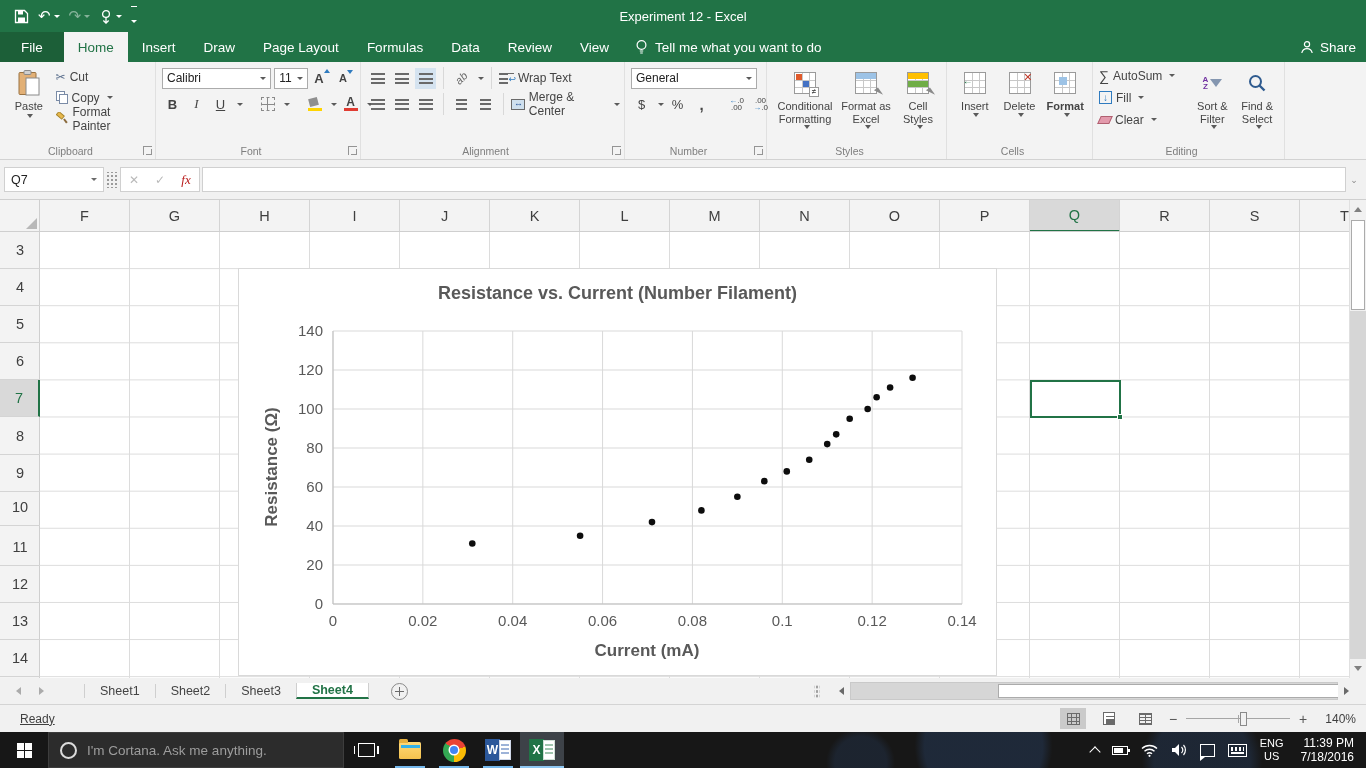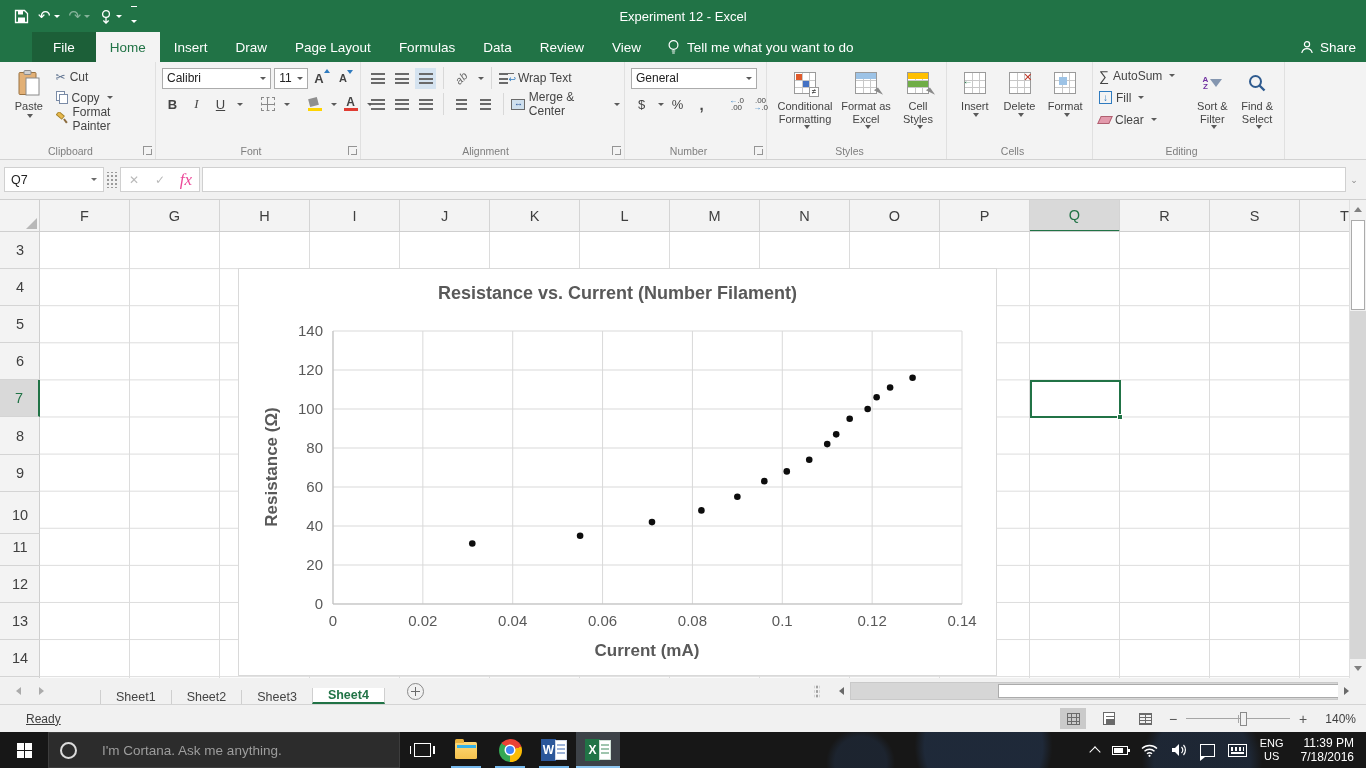--- a/index.html
+++ b/index.html
@@ -22,21 +22,21 @@
   .ro-icon:after{content:"";position:absolute;left:50%;top:3px;transform:translateX(-50%);width:0;height:0;
      border-left:3px solid transparent;border-right:3px solid transparent;border-bottom:4px solid #fff;}
   .winbtn{width:45px;height:100%;display:flex;align-items:center;justify-content:center;}
   .ic-min{width:11px;height:1px;background:#fff;}
   .ic-restore{width:9px;height:9px;border:1px solid #fff;position:relative;margin-top:2px;}
   .ic-restore:before{content:"";position:absolute;left:2px;top:-4px;width:9px;height:9px;border:1px solid #fff;border-left:none;border-bottom:none;}
   .ic-close{position:relative;width:13px;height:13px;}
   .ic-close:before,.ic-close:after{content:"";position:absolute;left:-1px;top:6px;width:15px;height:1.2px;background:#fff;}
   .ic-close:before{transform:rotate(45deg);} .ic-close:after{transform:rotate(-45deg);}
   
-  .tabrow{position:relative;height:30px;background:#217346;display:flex;align-items:stretch;color:#fff;font-size:13.5px;padding-left:32px;}
+  .tabrow{position:relative;height:30px;background:#217346;display:flex;align-items:stretch;color:#fff;font-size:13.5px;}
   .file-tab{background:#1c5f38;padding:0 21px;display:flex;align-items:center;}
   .rtabs{display:flex;align-items:stretch;}
   .rtab{padding:0 14px;display:flex;align-items:center;}
   .rtab.active{background:#f3f3f3;color:#217346;}
   .tellme{display:flex;align-items:center;gap:7px;padding:0 12px;color:#fff;}
   .bulb{width:13px;height:17px;}
   .share{position:absolute;right:10px;top:0;bottom:0;display:flex;align-items:center;gap:6px;font-size:13.5px;}
   
   .ribbon{height:98px;background:#f3f3f3;border-bottom:1px solid #d2d2d2;display:flex;color:#444;}
   .rgroup{position:relative;height:97px;border-right:1px solid #e0e0e0;padding:3px 4px 17px 6px;flex:none;}
@@ -97,21 +97,21 @@
   .ico-fillbox{width:13px;height:13px;border:1px solid #2f7bbf;color:#2f7bbf;font-size:10px;line-height:11px;text-align:center;}
   .ico-clear{width:12px;height:8px;background:#e39aac;transform:skewX(-25deg);border:1px solid #b06070;}
   .ico-az{display:flex;flex-direction:column;font-size:8px;line-height:7px;font-weight:bold;color:#7030a0;}
   .funnel{width:0;height:0;border-left:6px solid transparent;border-right:6px solid transparent;border-top:8px solid #8496b0;margin-left:2px;}
   
   .fbar{height:40px;background:#f1f1f1;border-bottom:1px solid #cfcfcf;display:flex;align-items:center;padding:0 4px;}
   .namebox{width:100px;height:25px;background:#fff;border:1px solid #d0d0d0;display:flex;align-items:center;justify-content:space-between;padding:0 6px;font-size:12.5px;color:#222;}
   .grip{width:12px;height:16px;margin:0 2px;background:radial-gradient(circle,#9a9a9a 1px,transparent 1.2px) center/4px 4px;}
   .fbtns{display:flex;align-items:center;background:#fff;border:1px solid #d0d0d0;height:25px;}
   .fbtn{width:26px;text-align:center;font-size:12px;color:#b9b9b9;}
-  .fx{font-family:"Liberation Serif",serif;font-style:italic;color:#ec4899;font-size:17px;}
+  .fx{font-family:"Liberation Serif",serif;font-style:italic;color:#b91c1c;font-size:13px;}
   .formula{flex:1;height:25px;background:#fff;border:1px solid #d0d0d0;margin-left:2px;font-size:12px;padding:0 6px;color:#222;display:flex;align-items:center;}
   .fexp{width:16px;text-align:center;color:#8a8a8a;font-size:9px;}
   
   .gridwrap{position:relative;height:478px;background:#fff;overflow:hidden;}
   .corner{position:absolute;left:0;top:0;width:40px;height:32px;background:#f3f3f3;border-right:1px solid #cfcfcf;border-bottom:1px solid #cfcfcf;z-index:3;}
   .corner:after{content:"";position:absolute;right:2px;bottom:2px;width:0;height:0;border-left:11px solid transparent;border-bottom:11px solid #b8b8b8;}
   .colhs{position:absolute;left:0;top:0;width:1349px;height:32px;overflow:hidden;background:#f3f3f3;border-bottom:1px solid #cfcfcf;}
   .colh{position:absolute;top:0;height:32px;line-height:32px;text-align:center;font-size:14.5px;color:#3f3f3f;border-right:1px solid #d4d4d4;}
   .colh.sel{background:#d9d9d9;color:#217346;border-bottom:2.5px solid #217346;line-height:30px;}
   .rowhs{position:absolute;left:0;top:32px;width:40px;bottom:0;background:#f3f3f3;border-right:1px solid #cfcfcf;}
@@ -134,36 +134,36 @@
   .chart{position:absolute;left:238px;top:68px;width:759px;height:408px;background:#fff;border:1px solid #d9d9d9;z-index:3;}
   .chart-title{position:absolute;top:14px;left:0;right:0;text-align:center;font-size:18px;font-weight:bold;color:#595959;}
   .xlab{position:absolute;left:408px;top:372px;transform:translateX(-50%);font-size:17px;font-weight:bold;color:#595959;white-space:nowrap;}
   .ylab{position:absolute;left:33px;top:198px;transform:translate(-50%,-50%) rotate(-90deg);font-size:17px;font-weight:bold;color:#595959;white-space:nowrap;}
   .chart svg{position:absolute;left:0;top:0;}
   
   .sheetbar{position:relative;height:27px;background:#f1f1f1;border-bottom:1px solid #d4d4d4;display:flex;align-items:stretch;font-size:12.5px;color:#444;}
   .navarrows{display:flex;align-items:center;gap:18px;padding:0 14px 0 16px;}
   .tri-l{width:0;height:0;border-top:4.5px solid transparent;border-bottom:4.5px solid transparent;border-right:5.5px solid #ababab;}
   .tri-r{width:0;height:0;border-top:4.5px solid transparent;border-bottom:4.5px solid transparent;border-left:5.5px solid #ababab;}
-  .sheettabs{display:flex;align-items:flex-end;margin-left:42px;}
+  .sheettabs{display:flex;align-items:center;margin-left:26px;}
   .sheet-tab{padding:0 15px;display:flex;align-items:center;border-left:1px solid #cfcfcf;}
   .sheet-tab:last-child{border-right:1px solid #cfcfcf;}
   .sheet-tab.active{background:#fff;color:#217346;font-weight:bold;border-bottom:2.5px solid #217346;}
   .newsheet{width:17px;height:17px;border:1px solid #8a8a8a;border-radius:50%;margin:auto 0 auto 22px;position:relative;}
   .newsheet:before{content:"";position:absolute;left:3px;top:7px;width:9px;height:1.4px;background:#6a6a6a;}
   .newsheet:after{content:"";position:absolute;left:7px;top:3px;width:1.4px;height:9px;background:#6a6a6a;}
   .hs-grip{position:absolute;left:814px;top:7px;width:6px;height:13px;background:radial-gradient(circle,#9a9a9a 1px,transparent 1.2px) center/3.5px 4.5px;}
   .hscroll{position:absolute;left:833px;right:11px;top:3px;height:20px;}
   .hs-left,.hs-right{position:absolute;top:0;bottom:0;width:17px;display:flex;align-items:center;justify-content:center;background:#f1f1f1;}
   .hs-left{left:0;} .hs-right{right:0;}
   .hs-track{position:absolute;left:17px;right:17px;top:1px;bottom:1px;background:#d6d6d6;border:1px solid #c9c9c9;}
   .hs-thumb{position:absolute;left:147px;width:355px;top:1px;bottom:1px;background:#fff;border:1px solid #ababab;}
   
   .statusbar{height:27px;background:#f1f1f1;display:flex;align-items:center;font-size:12px;color:#3f3f3f;}
-  .ready{margin-left:26px;text-decoration:underline;}
+  .ready{margin-left:20px;text-decoration:underline;}
   .sb-right{margin-left:auto;display:flex;align-items:center;gap:10px;padding-right:10px;}
   .viewbtn{width:26px;height:21px;display:flex;align-items:center;justify-content:center;}
   .viewbtn.active{background:#cacaca;}
   .ic-grid3{width:13px;height:12px;border:1px solid #6a6a6a;background:
      linear-gradient(#6a6a6a,#6a6a6a) 0 3.5px/100% 1px no-repeat,
      linear-gradient(#6a6a6a,#6a6a6a) 0 7.5px/100% 1px no-repeat,
      linear-gradient(#6a6a6a,#6a6a6a) 3.5px 0/1px 100% no-repeat,
      linear-gradient(#6a6a6a,#6a6a6a) 8px 0/1px 100% no-repeat;}
   .ic-page{width:12px;height:13px;border:1px solid #6a6a6a;background:linear-gradient(#6a6a6a,#6a6a6a) 2px 3px/8px 1px no-repeat,linear-gradient(#6a6a6a,#6a6a6a) 2px 6px/8px 5px no-repeat;background-color:#fff;}
   .ic-break{width:13px;height:12px;border:1px solid #6a6a6a;background:linear-gradient(to right,transparent 5px,#6a6a6a 5px,#6a6a6a 6px,transparent 6px),repeating-linear-gradient(#6a6a6a 0 1px,transparent 1px 3px);}
@@ -175,21 +175,21 @@
   .zthumb{position:absolute;left:52%;top:0;width:7px;height:14px;background:#f1f1f1;border:1px solid #8a8a8a;}
   .zoomtext{width:38px;text-align:right;}
   
   .taskbar{position:relative;height:36px;background:#171717;display:flex;align-items:stretch;color:#fff;
      background-image:radial-gradient(circle at 72% 40%,rgba(45,75,120,.35) 0 6%,transparent 7%),
                       radial-gradient(circle at 88% 80%,rgba(45,75,120,.3) 0 4%,transparent 5%),
                       radial-gradient(circle at 63% 85%,rgba(45,75,120,.25) 0 3%,transparent 4%);}
   .start{width:48px;display:flex;align-items:center;justify-content:center;}
   .winlogo{width:15px;height:15px;display:grid;grid-template-columns:7px 7px;grid-template-rows:7px 7px;gap:1.4px;}
   .winlogo i{background:#fff;}
-  .cortanabox{width:352px;background:#2c2c2c;border:1px solid #3d3d3d;display:flex;align-items:center;gap:25px;padding-left:11px;color:#9d9d9d;font-size:13.5px;}
+  .cortanabox{width:296px;background:#2c2c2c;border:1px solid #3d3d3d;display:flex;align-items:center;gap:10px;padding-left:11px;color:#9d9d9d;font-size:13.5px;}
   .cring{width:17px;height:17px;border:2px solid #dcdcdc;border-radius:50%;flex:none;}
   .taskslot{width:44px;display:flex;align-items:center;justify-content:center;position:relative;}
   .taskslot .indicator{position:absolute;left:7px;right:7px;bottom:0;height:2.5px;background:#76b9ed;}
   .taskslot.active{background:#3d4248;}
   .taskslot.active .indicator{left:0;right:0;background:#8ec7f2;}
   .ic-taskview{width:17px;height:14px;border:1.6px solid #fff;position:relative;}
   .ic-taskview:before,.ic-taskview:after{content:"";position:absolute;top:2px;bottom:2px;width:1.6px;background:#fff;}
   .ic-taskview:before{left:-5px;} .ic-taskview:after{right:-5px;}
   .ic-folder{width:22px;height:17px;position:relative;background:linear-gradient(#ffd978,#f5c24d);border-radius:1.5px;}
   .ic-folder:before{content:"";position:absolute;left:0;top:-3px;width:9px;height:4px;background:#e8b13e;border-radius:1.5px 1.5px 0 0;}
@@ -486,21 +486,21 @@
         <span>Insert</span>
         <span class="caret" style="color:#5a5a5a;"></span>
       </div>
       <div class="bigbtn" style="width:46px;">
         <span class="bi">
             <span class="mini-grid mg-del"></span>
           </span>
         <span>Delete</span>
         <span class="caret" style="color:#5a5a5a;"></span>
       </div>
-      <div class="bigbtn" style="width:46px;">
+      <div class="bigbtn" style="width:46px;font-weight:bold;">
         <span class="bi">
             <span class="mini-grid mg-fmt"></span>
           </span>
         <span>Format</span>
         <span class="caret" style="color:#5a5a5a;"></span>
       </div>
       <span class="glabel">Cells</span>
     </div>
 
     <div class="rgroup g-edit">
@@ -583,21 +583,21 @@
         <div class="colh" style="left: 1300px; width: 90px;">T</div>
       </div>
     <div class="rowhs">
         <div class="rowh" style="top: 0px; height: 37.1px;">3</div>
         <div class="rowh" style="top: 37.1px; height: 37.1px;">4</div>
         <div class="rowh" style="top: 74.2px; height: 37.1px;">5</div>
         <div class="rowh" style="top: 111.3px; height: 37.1px;">6</div>
         <div class="rowh sel" style="top: 148.4px; height: 37.1px;">7</div>
         <div class="rowh" style="top: 185.5px; height: 37.1px;">8</div>
         <div class="rowh" style="top: 222.6px; height: 37.1px;">9</div>
-        <div class="rowh" style="top: 265px; height: 37.1px;">10</div>
+        <div class="rowh" style="top: 257px; height: 37.1px;">10</div>
         <div class="rowh" style="top: 296.8px; height: 37.1px;">11</div>
         <div class="rowh" style="top: 333.9px; height: 37.1px;">12</div>
         <div class="rowh" style="top: 371px; height: 37.1px;">13</div>
         <div class="rowh" style="top: 408.1px; height: 37.1px;">14</div>
       </div>
     <div class="cells"></div>
     <div class="selbox">
         <i></i>
       </div>
 

